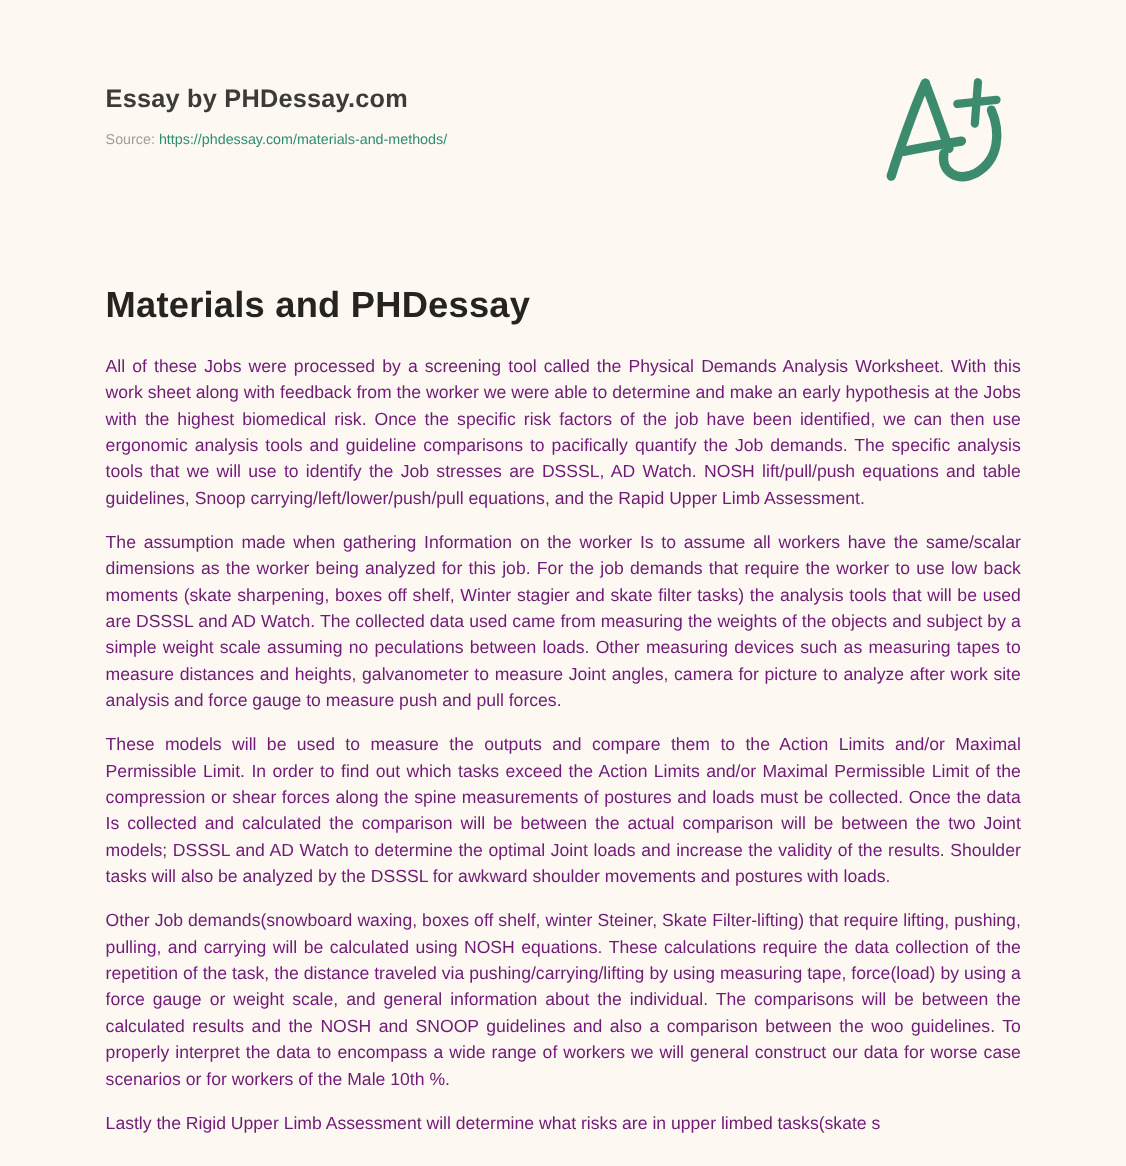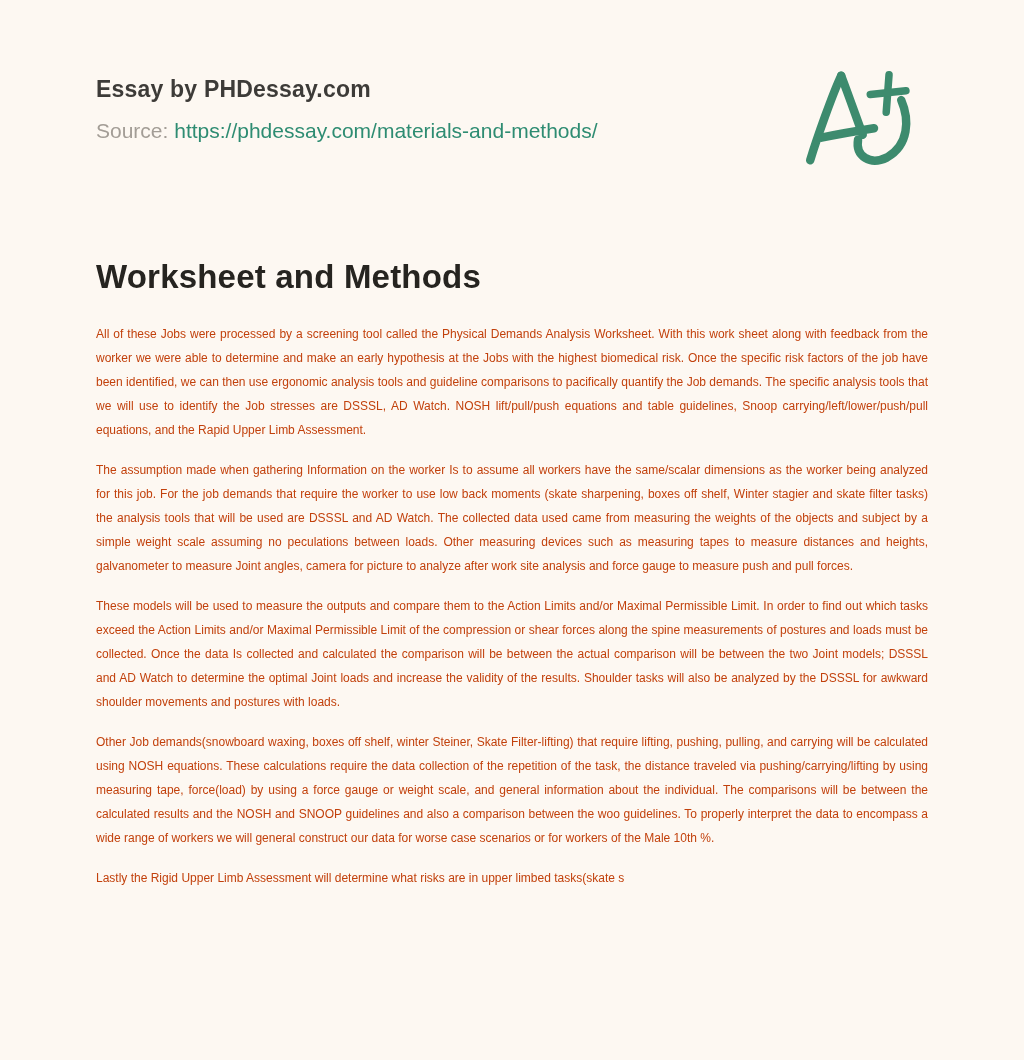--- a/index.html
+++ b/index.html
@@ -34,21 +34,21 @@
 
   .header-title {
     font-size: 23px;
     font-weight: 700;
     color: #3d3b38;
     letter-spacing: 0.2px;
   }
 
   .source-line {
     margin-top: 16px;
-    font-size: 21px;
+    font-size: 13px;
   }
 
   .source-label {
     color: #a39d96;
   }
 
   .source-link {
     color: #2e8c72;
     text-decoration: none;
   }
@@ -67,24 +67,24 @@
     font-weight: 700;
     color: #262420;
     letter-spacing: 0.2px;
   }
 
   .doc-body {
     margin-top: 26px;
   }
 
   .doc-body p {
-    font-size: 12px;
+    font-size: 16px;
     line-height: 24px;
     text-align: justify;
-    color: #c2410c;
+    color: #701a75;
     margin-bottom: 16px;
   }
 
   .doc-body p:last-child {
     margin-bottom: 11px;
   }
 </style>
 </head>
 <body>
 
@@ -105,21 +105,21 @@
       <path d="M46 11 C 54 32, 62 55, 69 74" stroke="#3d8b6e" stroke-width="9" stroke-linecap="round"></path>
       <path d="M25 77 C 44 73, 62 70, 81 67" stroke="#3d8b6e" stroke-width="9" stroke-linecap="round"></path>
 
       <path d="M97 10 C 96 23, 95 37, 94 50" stroke="#3d8b6e" stroke-width="8" stroke-linecap="round"></path>
       <path d="M77 31 L 115 27" stroke="#3d8b6e" stroke-width="8" stroke-linecap="round"></path>
 
       <path d="M110 37 C 119 58, 118 85, 95 98 C 77 107, 61 97, 64 79" stroke="#3d8b6e" stroke-width="9" stroke-linecap="round"></path>
     </svg>
   </div>
 
-  <h1 class="doc-title">Worksheet and Methods</h1>
+  <h1 class="doc-title">Materials and PHDessay</h1>
 
   <div class="doc-body">
     <p>All of these Jobs were processed by a screening tool called the Physical Demands Analysis Worksheet. With this work sheet along with feedback from the worker we were able to determine and make an early hypothesis at the Jobs with the highest biomedical risk. Once the specific risk factors of the job have been identified, we can then use ergonomic analysis tools and guideline comparisons to pacifically quantify the Job demands. The specific analysis tools that we will use to identify the Job stresses are DSSSL, AD Watch. NOSH lift/pull/push equations and table guidelines, Snoop carrying/left/lower/push/pull equations, and the Rapid Upper Limb Assessment.</p>
     <p>The assumption made when gathering Information on the worker Is to assume all workers have the same/scalar dimensions as the worker being analyzed for this job. For the job demands that require the worker to use low back moments (skate sharpening, boxes off shelf, Winter stagier and skate filter tasks) the analysis tools that will be used are DSSSL and AD Watch. The collected data used came from measuring the weights of the objects and subject by a simple weight scale assuming no peculations between loads. Other measuring devices such as measuring tapes to measure distances and heights, galvanometer to measure Joint angles, camera for picture to analyze after work site analysis and force gauge to measure push and pull forces.</p>
     <p>These models will be used to measure the outputs and compare them to the Action Limits and/or Maximal Permissible Limit. In order to find out which tasks exceed the Action Limits and/or Maximal Permissible Limit of the compression or shear forces along the spine measurements of postures and loads must be collected. Once the data Is collected and calculated the comparison will be between the actual comparison will be between the two Joint models; DSSSL and AD Watch to determine the optimal Joint loads and increase the validity of the results. Shoulder tasks will also be analyzed by the DSSSL for awkward shoulder movements and postures with loads.</p>
     <p>Other Job demands(snowboard waxing, boxes off shelf, winter Steiner, Skate Filter-lifting) that require lifting, pushing, pulling, and carrying will be calculated using NOSH equations. These calculations require the data collection of the repetition of the task, the distance traveled via pushing/carrying/lifting by using measuring tape, force(load) by using a force gauge or weight scale, and general information about the individual. The comparisons will be between the calculated results and the NOSH and SNOOP guidelines and also a comparison between the woo guidelines. To properly interpret the data to encompass a wide range of workers we will general construct our data for worse case scenarios or for workers of the Male 10th %.</p>
     <p>Lastly the Rigid Upper Limb Assessment will determine what risks are in upper limbed tasks(skate s</p>
   </div>
 
 </div>

